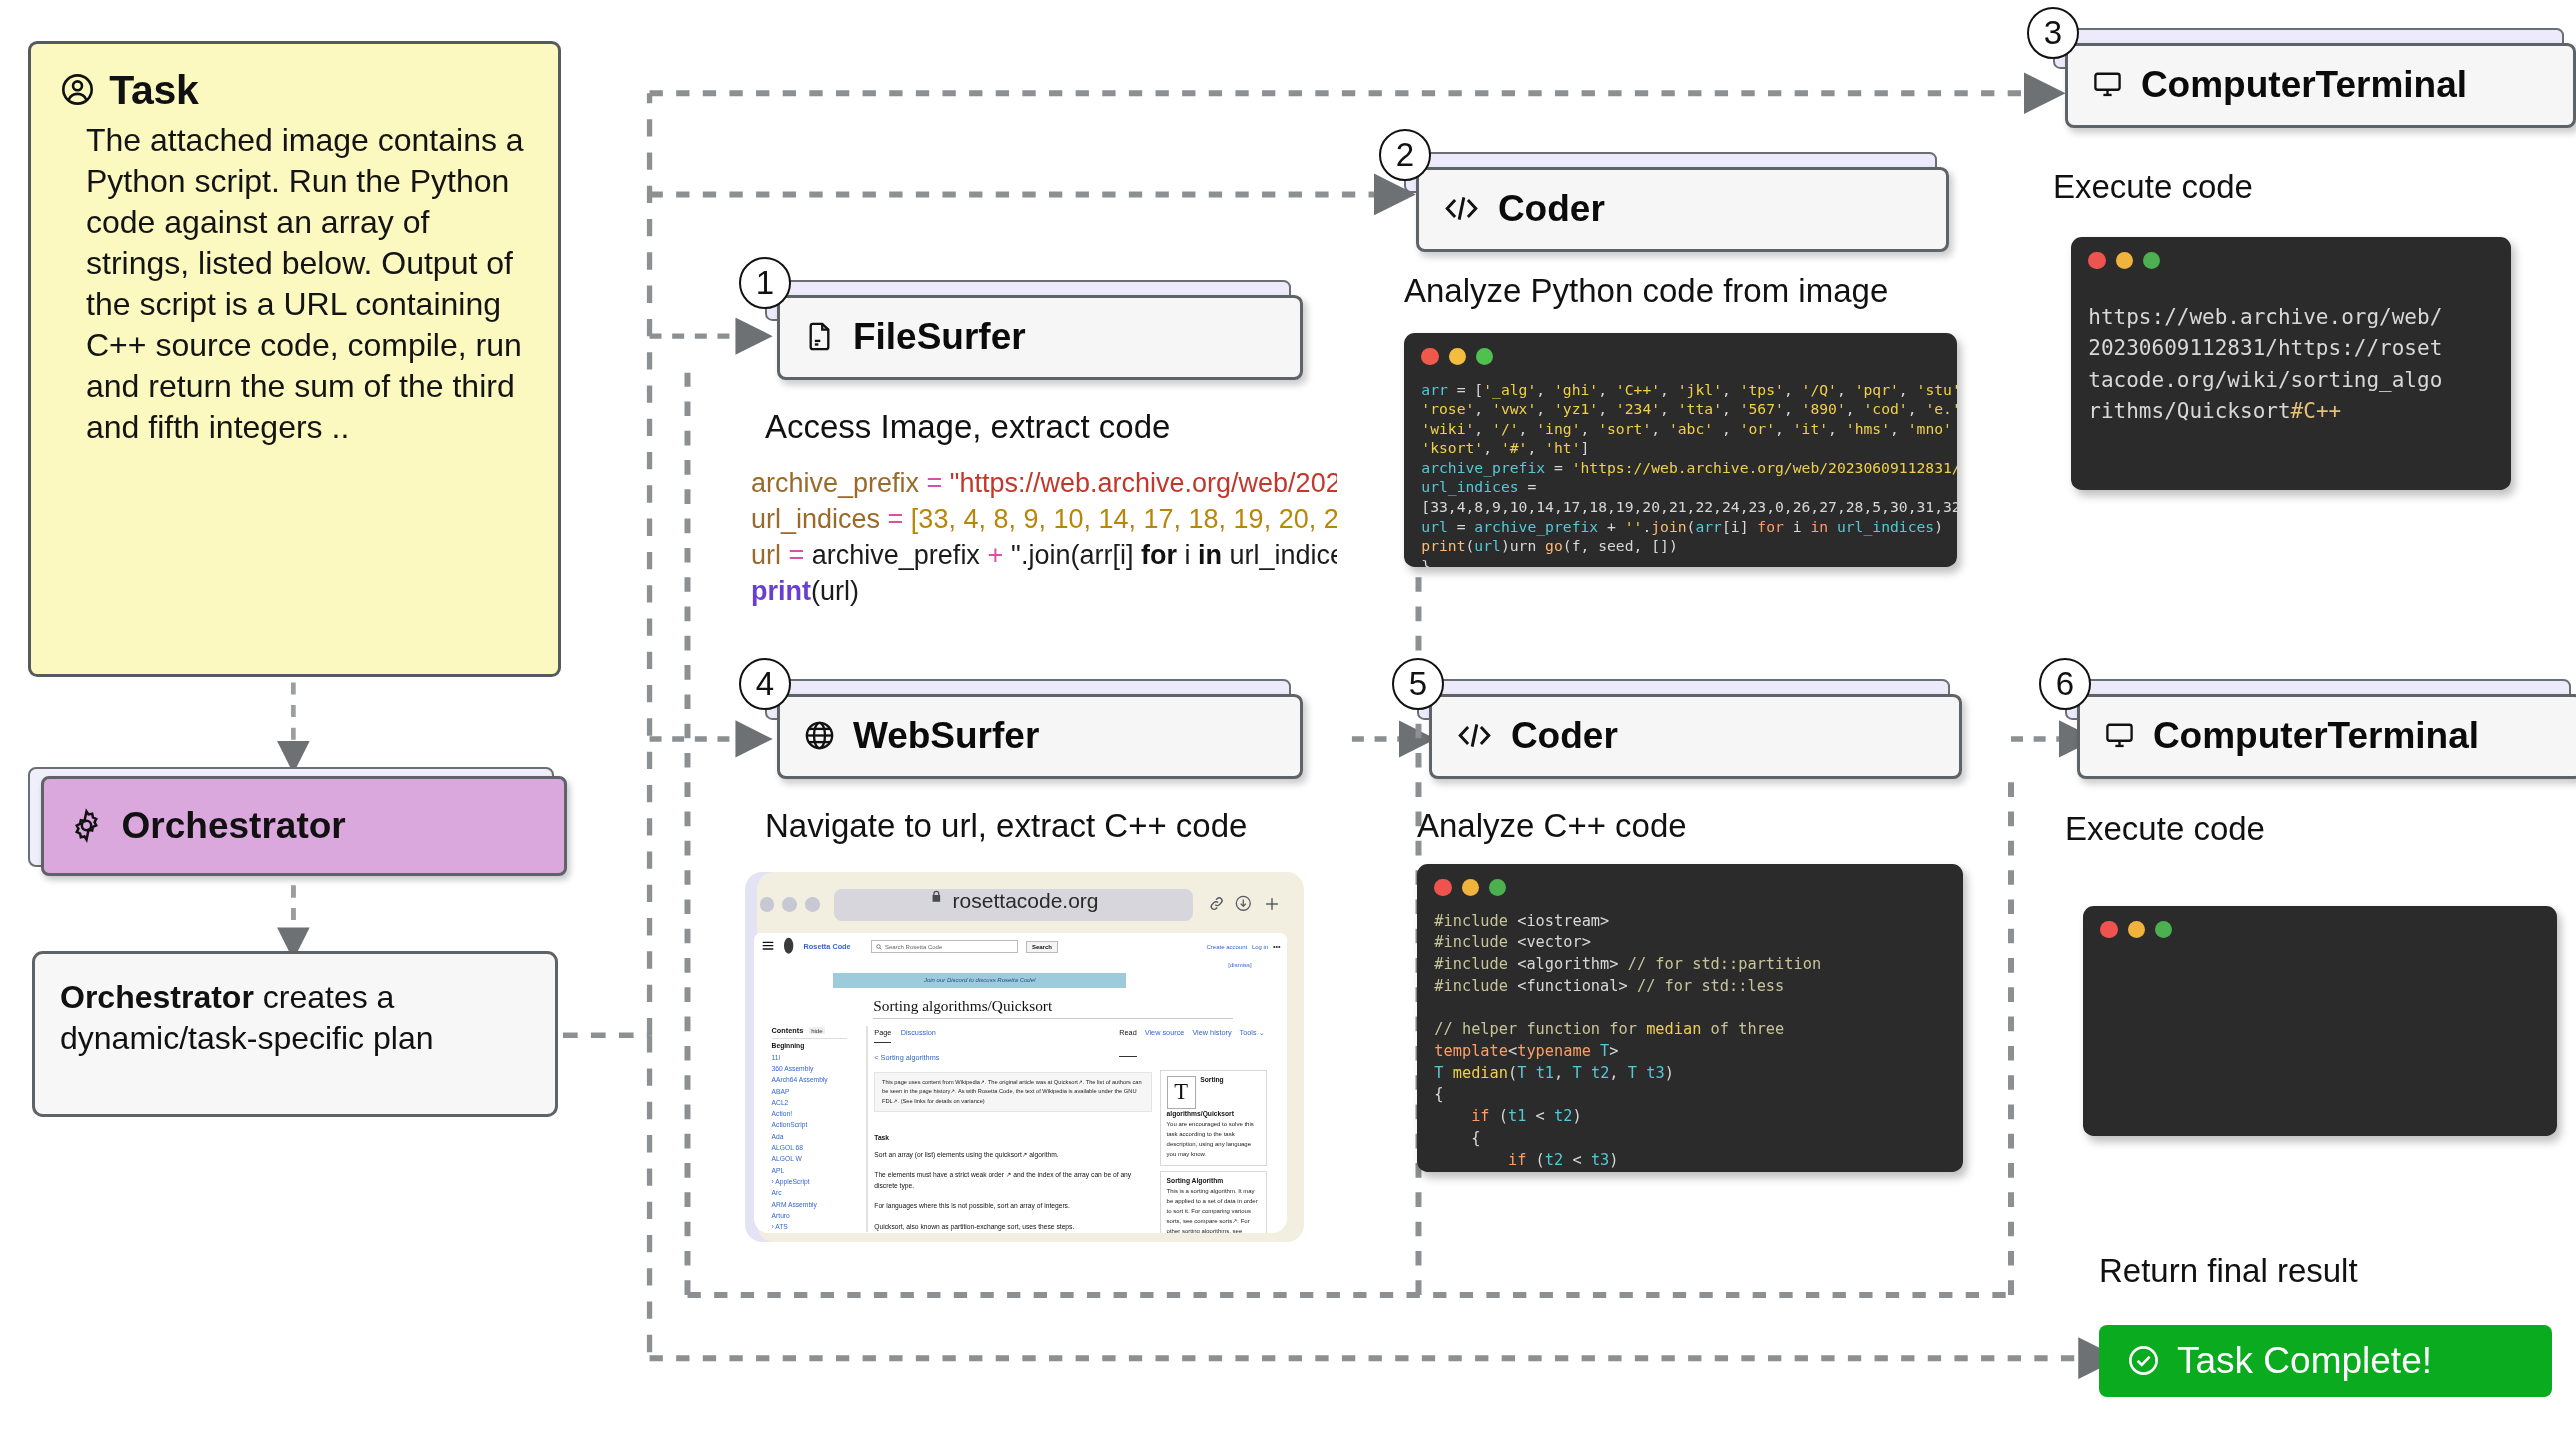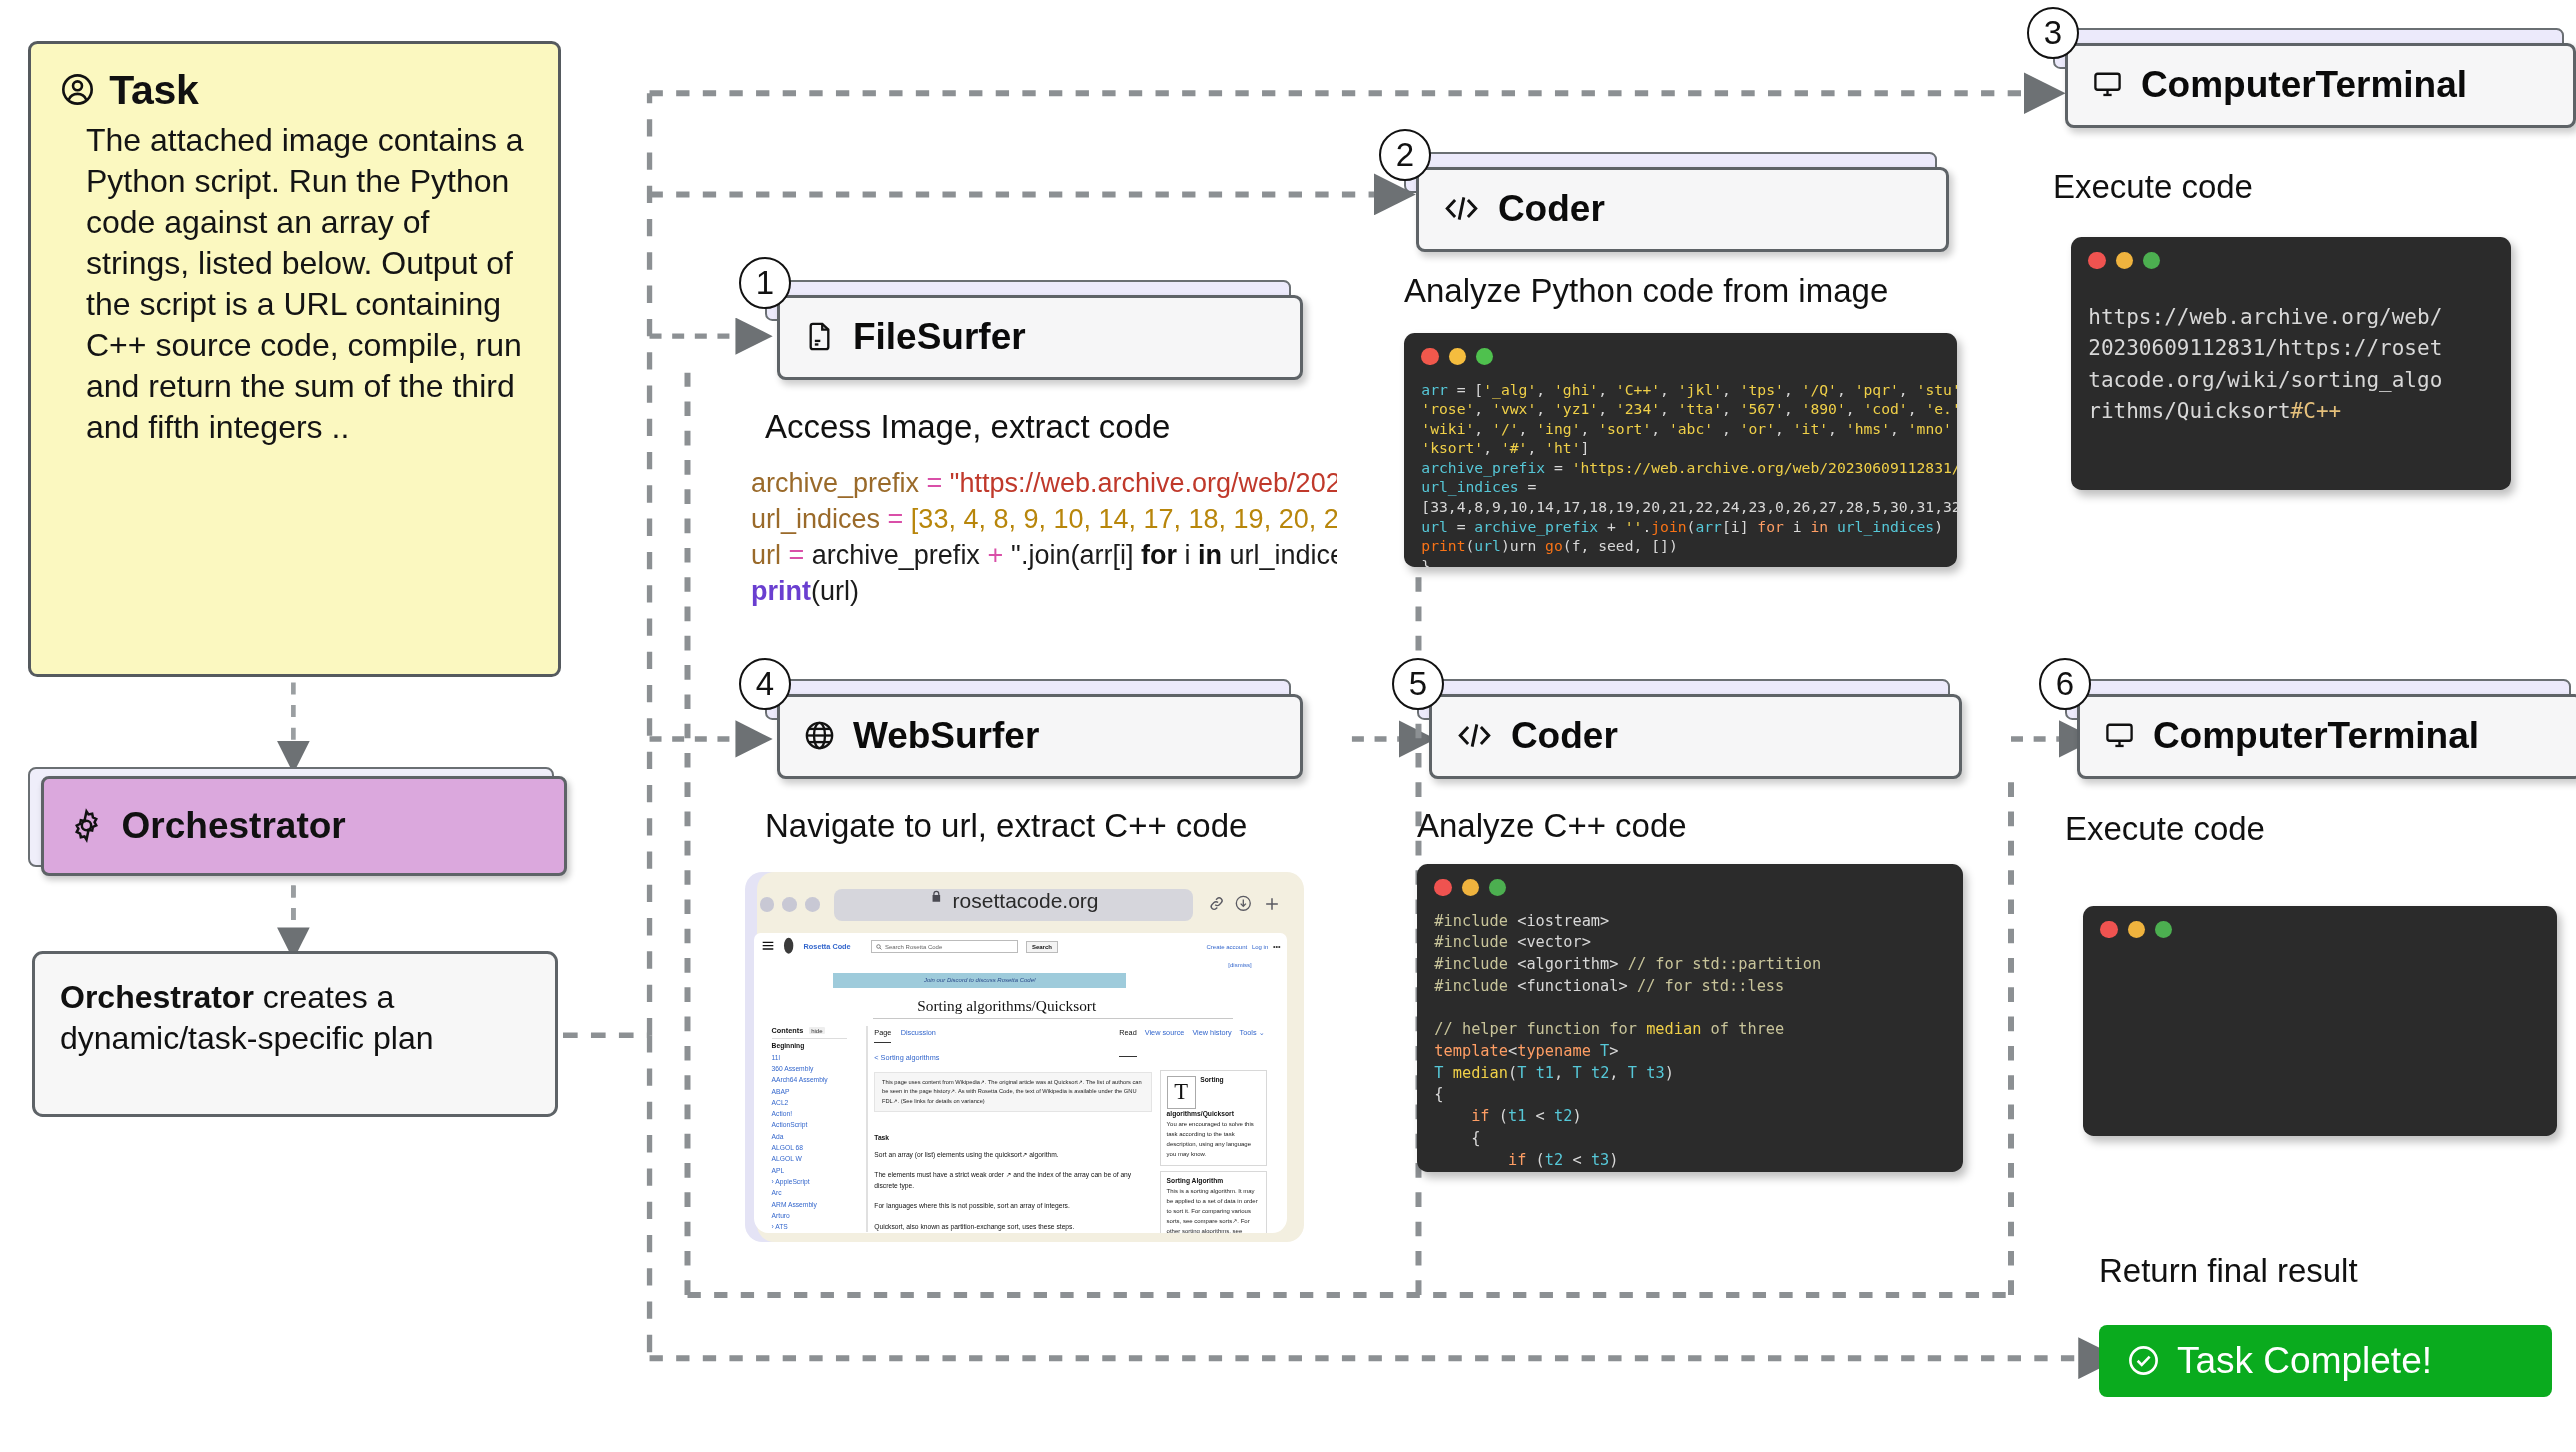--- a/index.html
+++ b/index.html
@@ -48,21 +48,21 @@
     font-size:33px;color:#111;z-index:6;
   }
   .caption{position:absolute;font-size:33px;color:#111;white-space:nowrap;}
 
   
   .term{position:absolute;background:#2b2b2b;border-radius:10.7px;box-shadow:4px 5.3px 8.7px rgba(0,0,0,.25);box-sizing:border-box;overflow:hidden;}
   .term .dots{display:flex;gap:10px;padding:14.7px 0 0 17.3px;}
   .term .dots i{width:17.3px;height:17.3px;border-radius:50%;display:block;}
   .term pre{margin:0;padding:14.7px 17.3px 13.3px 17.3px;color:#d8d8d8;
     font-family:"DejaVu Sans Mono","Liberation Mono",monospace;white-space:pre;}
-  .kw{color:#ff9e64;} .str{color:#e5c07b;} .cmt{color:#c8c49a;} .grn{color:#f97316;}
+  .kw{color:#ff9e64;} .str{color:#e5c07b;} .cmt{color:#c8c49a;} .grn{color:#fdba74;}
   .yel{color:#f0d048;} .cyn{color:#56c8d8;}
 
   
   #py-snippet{
     left:751px;top:466px;width:586px;
     font-size:27px;line-height:1.33;color:#1b1b1b;white-space:pre;
     font-family:"Liberation Sans","DejaVu Sans",sans-serif;
     overflow:hidden;
   }
   #py-snippet .s-var{color:#9a6a2a;}
@@ -82,21 +82,21 @@
   #br-bar .tdots{display:flex;gap:8px;}
   #br-bar .tdots i{width:14.7px;height:14.7px;border-radius:50%;background:#c8c8d4;display:block;}
   #br-url{flex:1;height:32px;background:#d6d6dc;border-radius:8px;display:flex;align-items:flex-start;justify-content:center;gap:9.3px;margin:0 5.3px;}
   #br-url .urltext{font-size:21px;color:#2a2a2a;font-weight:500;}
   #br-page{position:absolute;left:9.3px;top:61px;width:533px;height:300px;background:#fff;border-radius:6.7px 6.7px 14.7px 14.7px;overflow:hidden;text-decoration:underline;}
   .pg{position:absolute;}
   .pg-top{left:0;top:0;width:100%;height:27px;display:flex;align-items:center;gap:8px;padding-left:8px;box-sizing:border-box;}
   .blink{color:#3366cc;}
   #pg-notice{left:79px;top:40px;width:293px;height:14.7px;background:#9ecbdb;display:flex;align-items:center;justify-content:center;}
   #pg-notice span{font-size:6px;color:#2a4a8a;font-style:italic;}
-  #pg-title{left:119px;top:64px;font-size:15.3px;font-family:"Liberation Serif","DejaVu Serif",serif;color:#111;margin-left:44px;}
+  #pg-title{left:119px;top:64px;font-size:15.3px;font-family:"Liberation Serif","DejaVu Serif",serif;color:#111;}
   #pg-rule{left:119px;top:85px;width:360px;height:0.7px;background:#c8c8c8;}
   #pg-sidebar{left:17.3px;top:93px;width:87px;}
   #pg-sidebar .hd{font-size:7.3px;font-weight:bold;color:#111;margin-bottom:2.7px;display:flex;gap:5.3px;align-items:center;}
   #pg-sidebar .hd .hide{font-size:6px;font-weight:normal;background:#eee;padding:0.7px 2.7px;border-radius:1.3px;color:#333;}
   #pg-sidebar .srule{width:75px;height:0.7px;background:#ddd;margin:2.7px 0 4px 0;}
   #pg-sidebar .it{font-size:6.7px;color:#3366cc;margin-bottom:4.3px;white-space:nowrap;}
   #pg-sidebar .it.b{color:#111;font-weight:bold;}
   #pg-vrule{left:112px;top:93px;width:1.3px;height:206px;background:#e0e0e0;}
   #pg-tabs{left:120px;top:95px;display:flex;gap:9.3px;font-size:7.3px;color:#3366cc;}
   #pg-tabs .on{color:#111;border-bottom:1.3px solid #333;padding-bottom:5px;}

